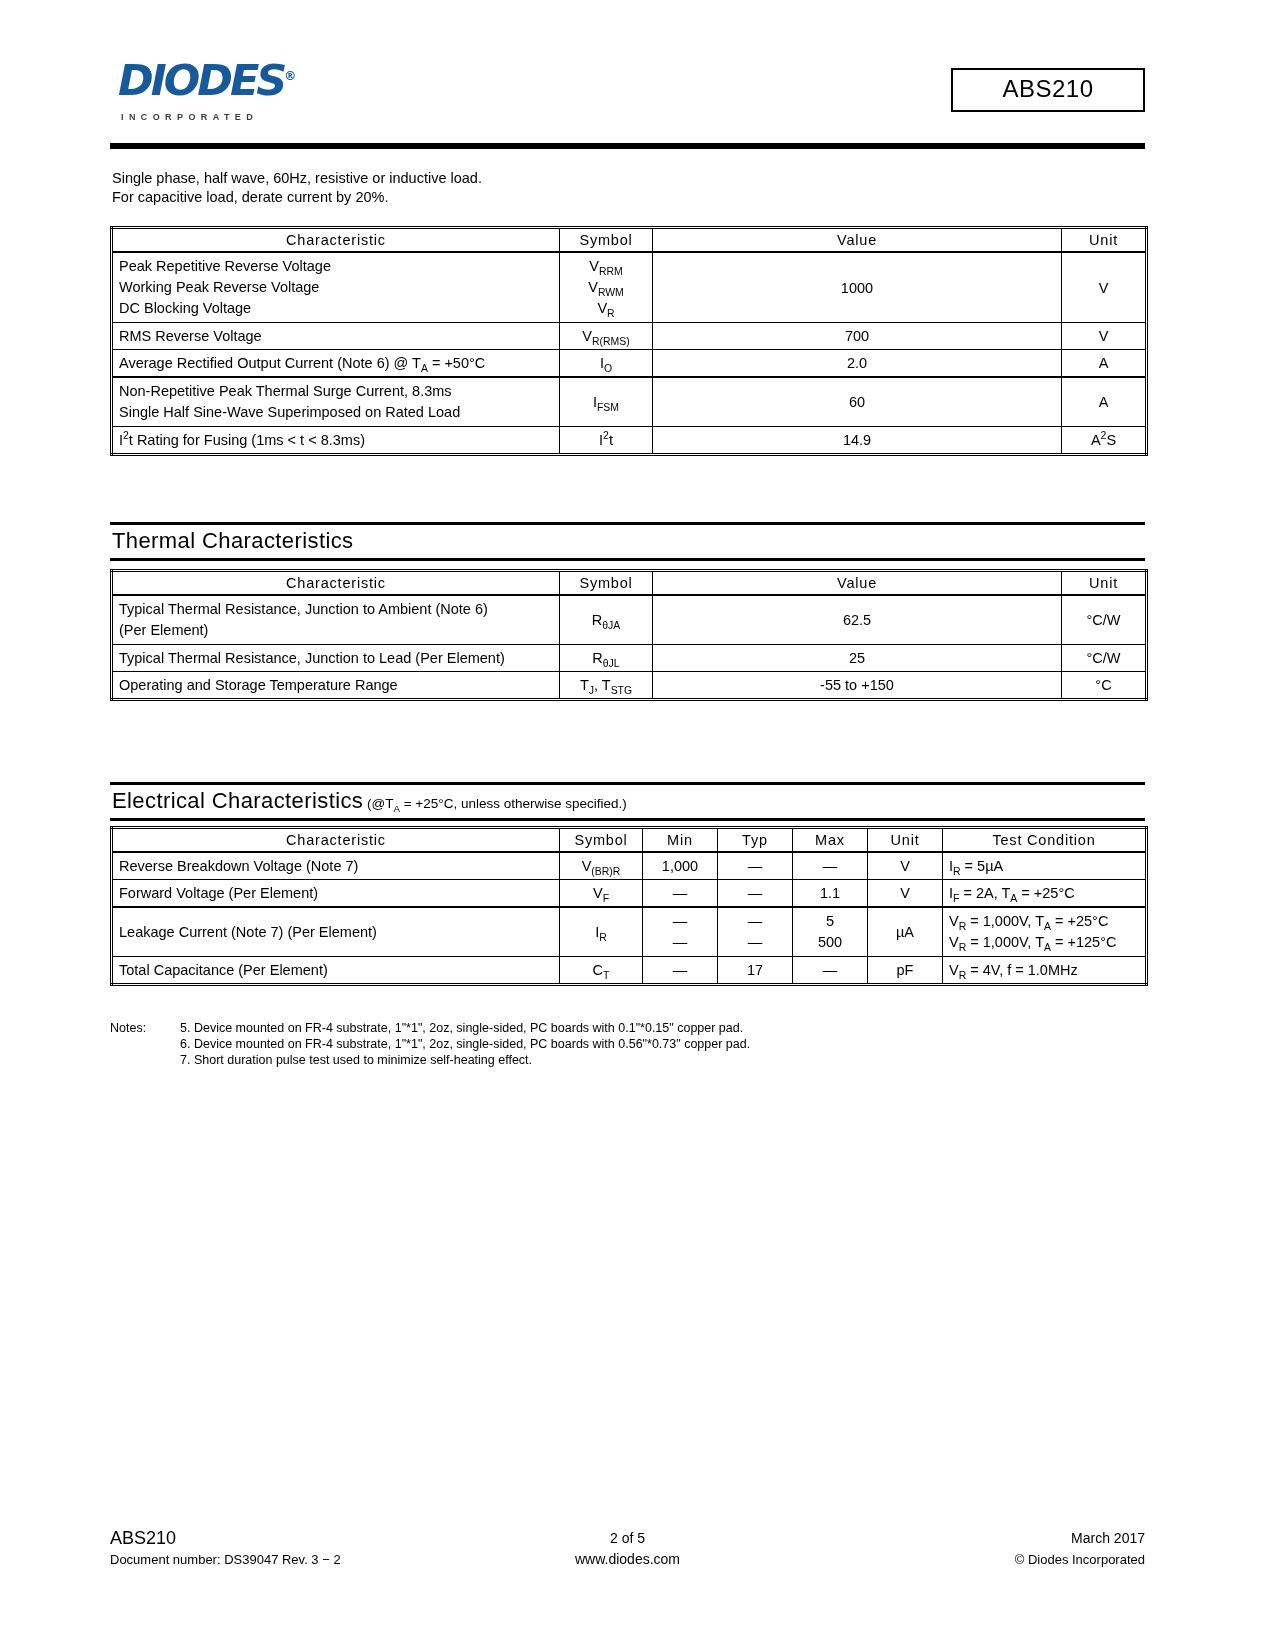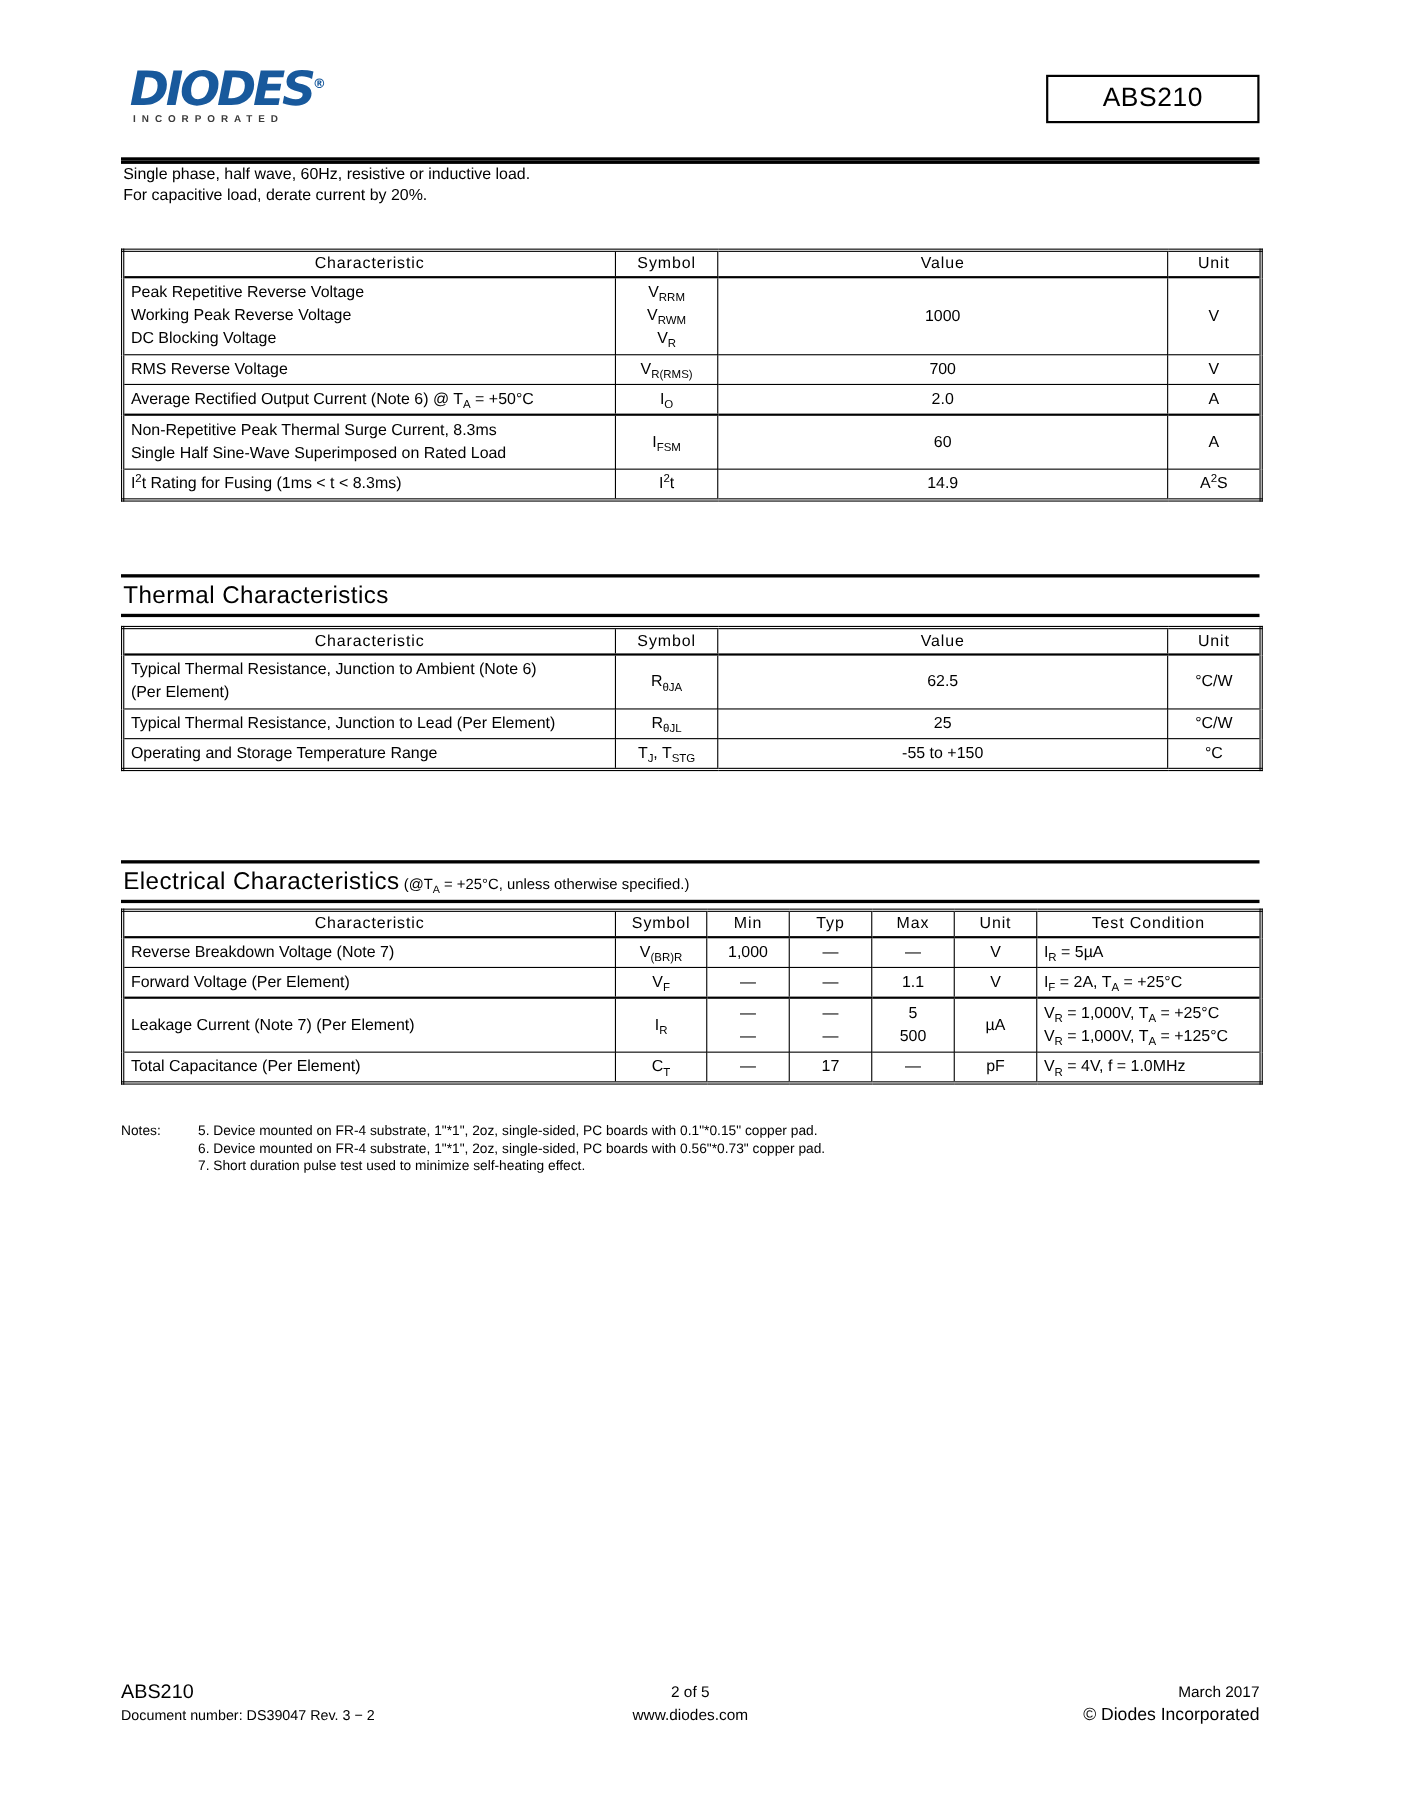--- a/index.html
+++ b/index.html
@@ -51,21 +51,21 @@
     vertical-align: super;
     letter-spacing: 0;
   }
   .logo-sub {
     font-family: "Liberation Sans", sans-serif;
     font-weight: bold;
     font-style: normal;
     font-size: 9px;
     letter-spacing: 5.4px;
     color: #3c3c3c;
-    margin-top: 0;
+    margin-top: 10px;
     margin-left: 3px;
   }
   .partbox {
     position: absolute;
     right: 0;
     top: 16px;
     border: 2px solid #000;
     padding: 5px 30px 7px 30px;
     font-size: 24px;
     letter-spacing: 0.5px;
@@ -96,21 +96,21 @@
   .sec-title .sub {
     font-size: 13.5px;
     letter-spacing: 0;
   }
   sub { font-size: 0.72em; line-height: 0; }
   sup { font-size: 0.72em; line-height: 0; }
 
   .intro {
     font-size: 14.5px;
     line-height: 19px;
-    padding-top: 1px;
+    padding-top: 20px;
     padding-left: 2px;
     white-space: pre-line;
   }
 
   
   table.ds {
     border-collapse: collapse;
     width: 1035px;
     table-layout: fixed;
     font-size: 14.5px;
@@ -185,21 +185,21 @@
     line-height: 21px;
     font-size: 14px;
   }
   .footer-r {
     position: absolute;
     right: 0; top: 0;
     text-align: right;
     line-height: 21px;
     font-size: 14px;
   }
-  .footer-r .small { font-size: 16px; }
+  .footer-r .small { font-size: 13px; }
 </style>
 </head>
 <body>
 
 <div class="page">
 
   <div class="header">
     <div class="logo-wrap">
       <div class="logo-text"><span>DIODES</span><span class="logo-reg">®</span></div>
       <div class="logo-sub">INCORPORATED</div>

